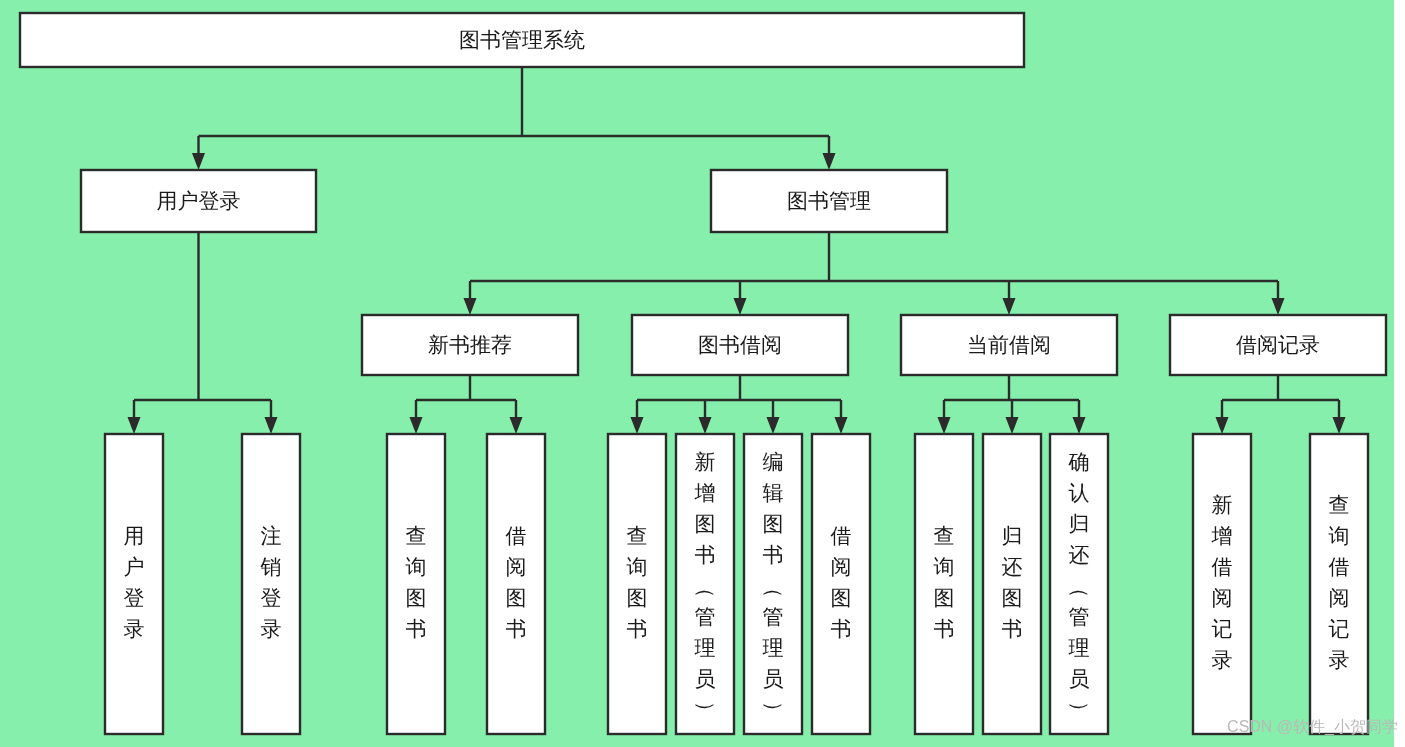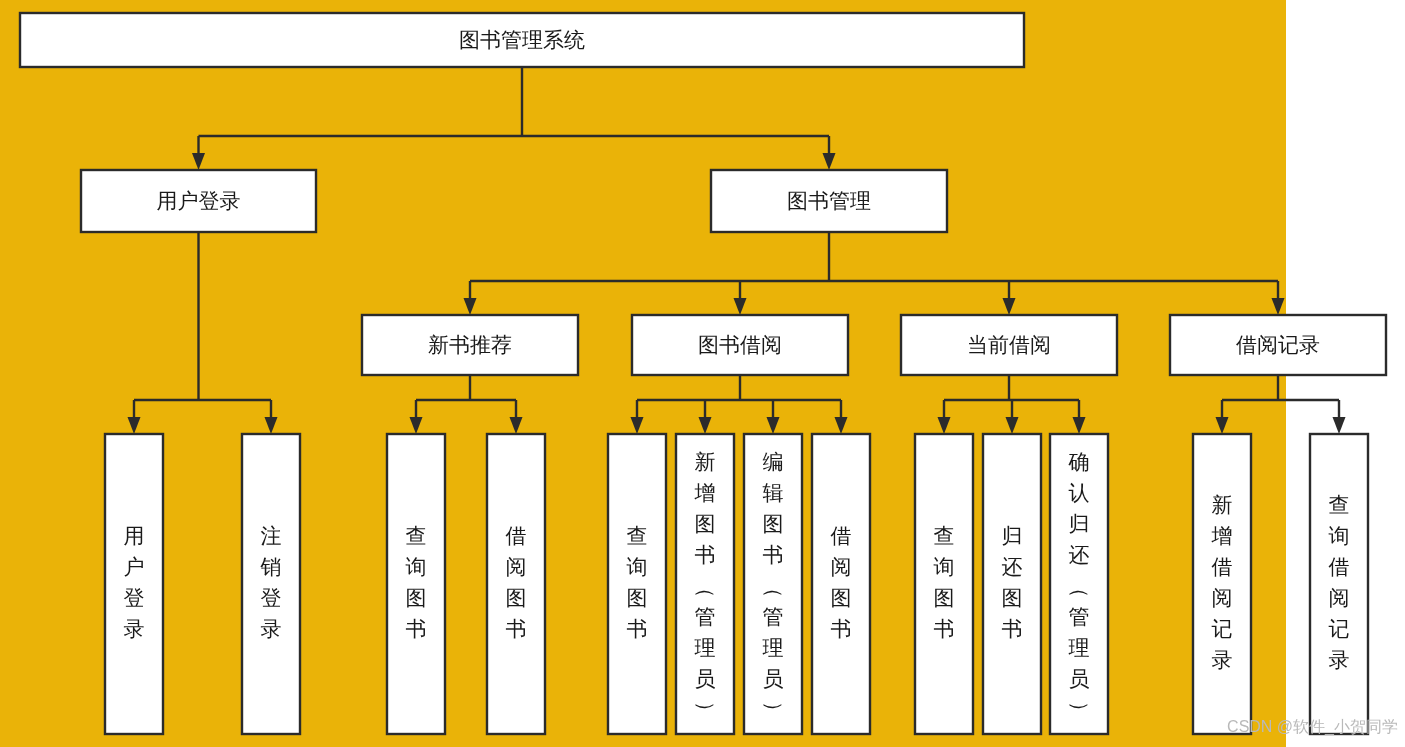--- a/index.html
+++ b/index.html
@@ -8,23 +8,23 @@
     background: #ffffff;
   }
   body {
     width: 1405px;
     height: 747px;
     font-family: "Liberation Sans", "DejaVu Sans", sans-serif;
     overflow: hidden;
   }
   #diagram-root {
     position: relative;
-    width: 1286px;
+    width: 1394px;
     height: 747px;
-    background: #eab308;
+    background: #86efac;
   }
   svg.diagram-canvas {
     position: absolute;
     top: 0;
     left: 0;
     width: 1405px;
     height: 747px;
     display: block;
   }
   .node-box {

